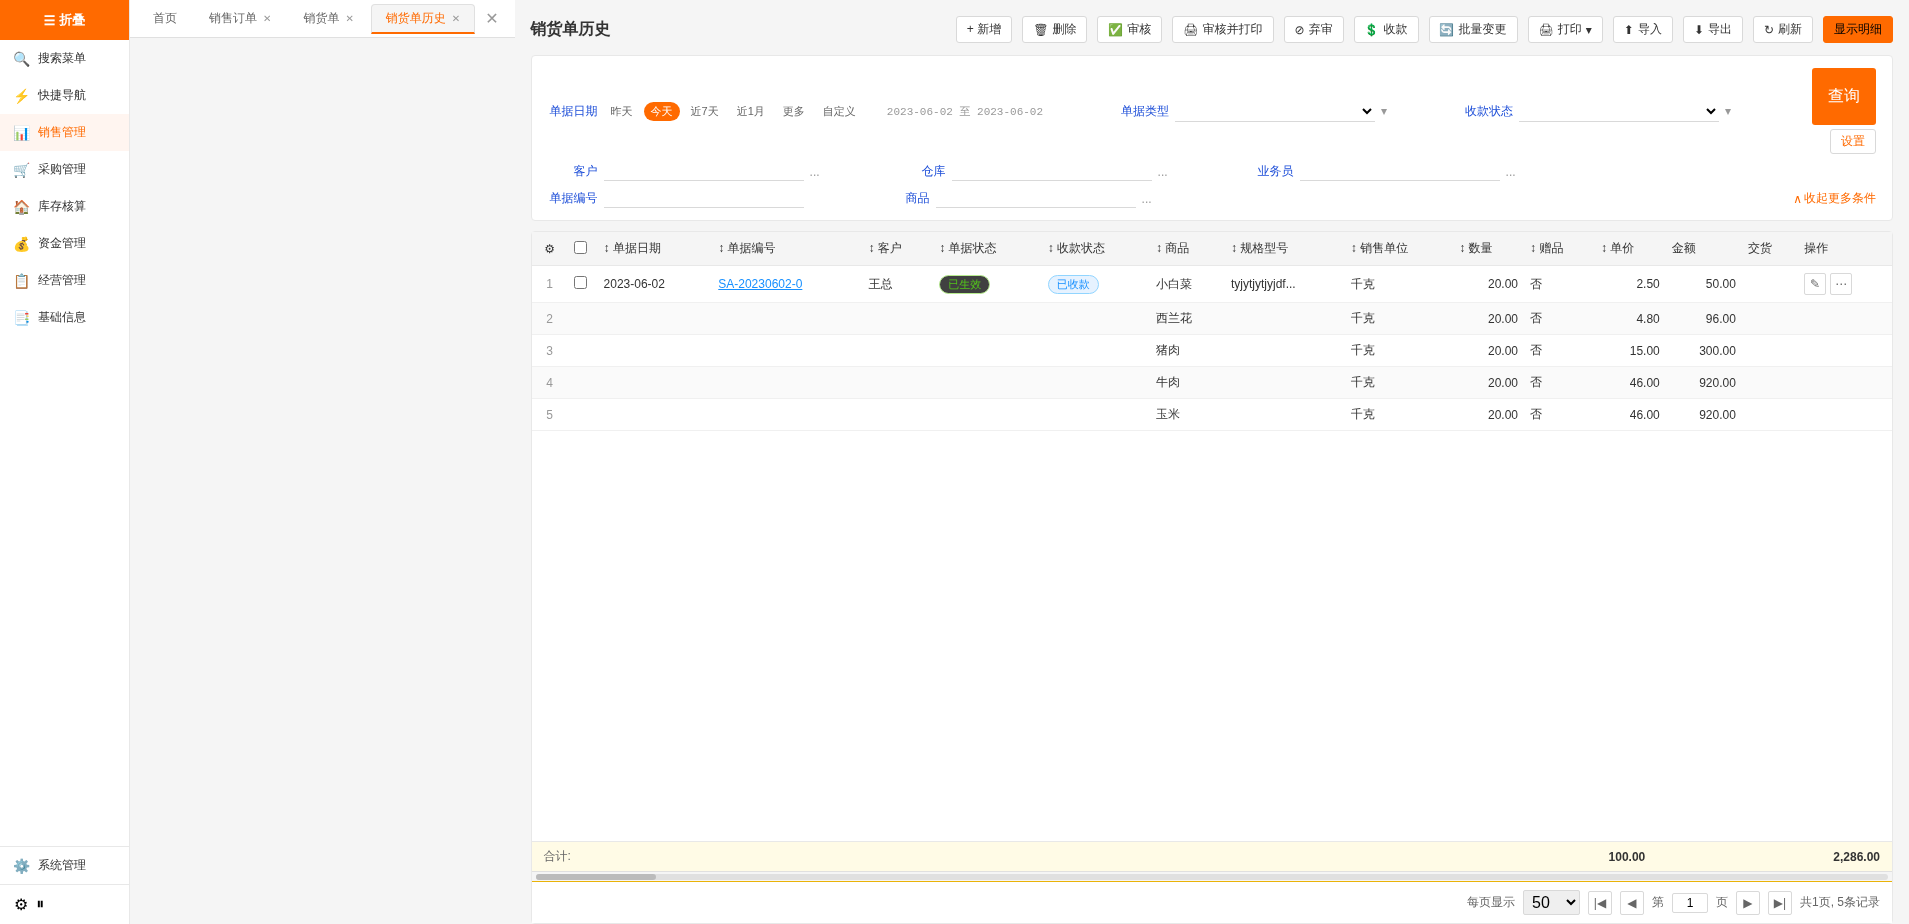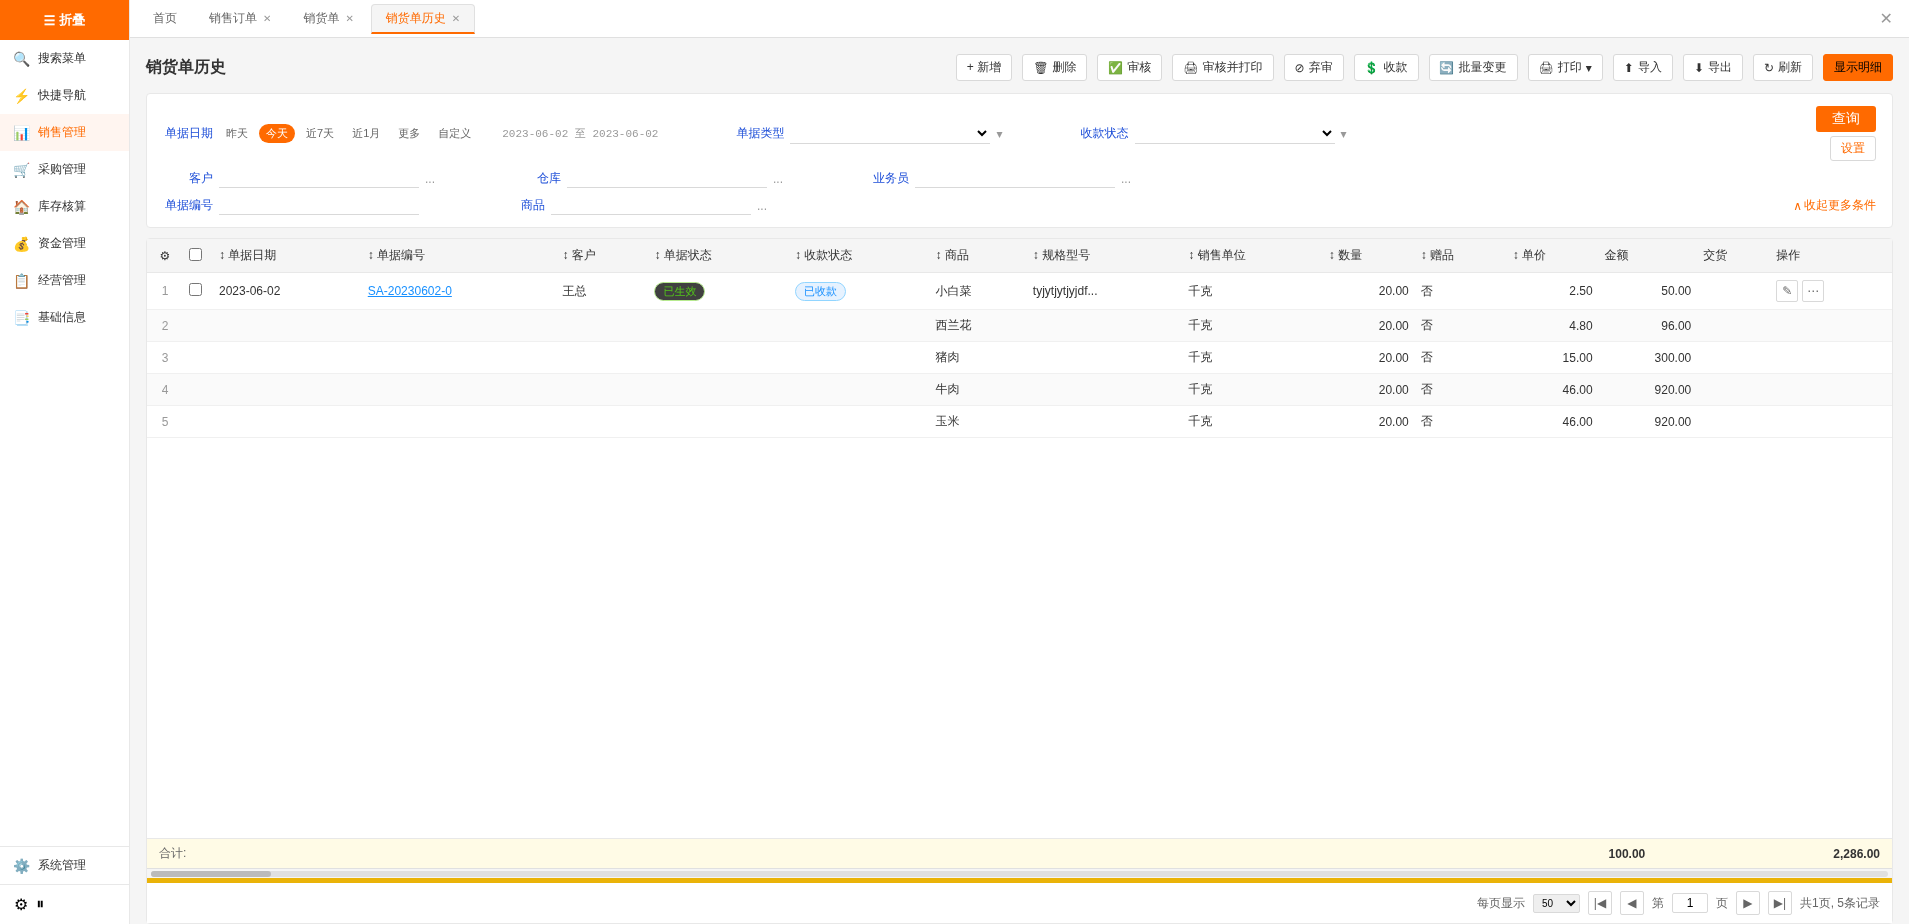--- a/index.html
+++ b/index.html
@@ -7,21 +7,21 @@
 
     
     .sidebar { width: 130px; background: #fff; border-right: 1px solid #e8e8e8; display: flex; flex-direction: column; height: 100%; }
     .sidebar-logo { height: 40px; background: #ff6a00; display: flex; align-items: center; justify-content: center; color: #fff; font-size: 13px; font-weight: bold; }
     .sidebar-item { display: flex; align-items: center; padding: 10px 14px; cursor: pointer; color: #333; gap: 8px; font-size: 12px; }
     .sidebar-item.active { color: #ff6a00; background: #fff5f0; }
     .sidebar-icon { width: 16px; height: 16px; display: inline-flex; align-items: center; justify-content: center; color: inherit; font-size: 14px; }
     .sidebar-bottom { margin-top: auto; border-top: 1px solid #e8e8e8; }
 
     
-    .main { flex: 1; display: flex; flex-direction: column; overflow: hidden; }
+    .main { flex: 1; display: flex; flex-direction: row; overflow: hidden; }
 
     
     .tabs-bar { display: flex; align-items: center; background: #fff; border-bottom: 1px solid #e0e0e0; height: 38px; padding: 0 8px; gap: 2px; }
     .tab { display: flex; align-items: center; padding: 0 14px; height: 30px; border-radius: 4px 4px 0 0; cursor: pointer; font-size: 12px; color: #666; gap: 6px; border: 1px solid transparent; }
     .tab.active { background: #fff; border-color: #e0e0e0; border-bottom-color: #fff; color: #333; }
     .tab-close { font-size: 10px; color: #999; cursor: pointer; }
 
     
     .content { flex: 1; padding: 16px 16px 0 16px; background: #f5f5f5; overflow: auto; display: flex; flex-direction: column; }
 
@@ -61,32 +61,32 @@
     .badge-blue { background: #e6f2ff; color: #1890ff; border: 1px solid #91d5ff; }
     .link { color: #1890ff; cursor: pointer; text-decoration: underline; }
     .action-btn { display: inline-flex; align-items: center; justify-content: center; width: 22px; height: 22px; border: 1px solid #d9d9d9; border-radius: 2px; cursor: pointer; color: #666; font-size: 12px; }
 
     
     .table-footer { display: flex; align-items: center; justify-content: space-between; padding: 6px 12px; background: #fffbe6; border-top: 1px solid #e8e8e8; }
     .total-label { color: #666; }
     .total-values { display: flex; gap: 108px; color: #333; font-weight: bold; }
 
     
-    .pagination-bar { display: flex; align-items: center; justify-content: flex-end; padding: 8px 12px; gap: 8px; background: #fff; border-top: 5px solid #eab308; }
-    .page-size-select { border: 1px solid #d9d9d9; border-radius: 2px; padding: 2px 4px; font-size: 10px; }
+    .pagination-bar { display: flex; align-items: center; justify-content: flex-end; padding: 8px 12px; gap: 8px; background: #fff; border-top: 1px solid #eab308; }
+    .page-size-select { border: 1px solid #d9d9d9; border-radius: 2px; padding: 2px 4px; font-size: 16px; }
     .page-btn { width: 24px; height: 24px; border: 1px solid #d9d9d9; border-radius: 2px; cursor: pointer; background: #fff; display: inline-flex; align-items: center; justify-content: center; font-size: 12px; color: #666; }
     .page-input { width: 36px; border: 1px solid #d9d9d9; border-radius: 2px; text-align: center; padding: 2px; font-size: 12px; }
     .page-info { color: #666; font-size: 12px; }
 
     
     .window-close { margin-left: auto; padding: 0 8px; cursor: pointer; color: #999; font-size: 16px; }
 
     
     .btn-setting { background: #fff; border: 1px solid #d9d9d9; color: #ff6a00; padding: 3px 10px; border-radius: 3px; cursor: pointer; font-size: 12px; margin-left: 6px; }
-    .query-btn { background: #ff6a00; color: #fff; border: none; padding: 4px 16px; border-radius: 3px; cursor: pointer; font-size: 14px; }
+    .query-btn { background: #ff6a00; color: #fff; border: none; padding: 18px 16px; border-radius: 3px; cursor: pointer; font-size: 16px; }
 
     
     .query-group { display: flex; flex-direction: column; align-items: flex-end; gap: 4px; }
 
     
     .scrollbar-area { height: 10px; background: #f5f5f5; border-top: 1px solid #e0e0e0; display: flex; align-items: center; padding: 0 4px; }
     .scrollbar-track { flex: 1; height: 6px; background: #e0e0e0; border-radius: 3px; position: relative; }
     .scrollbar-thumb { width: 120px; height: 6px; background: #bbb; border-radius: 3px; }
   </style>
 </head>

